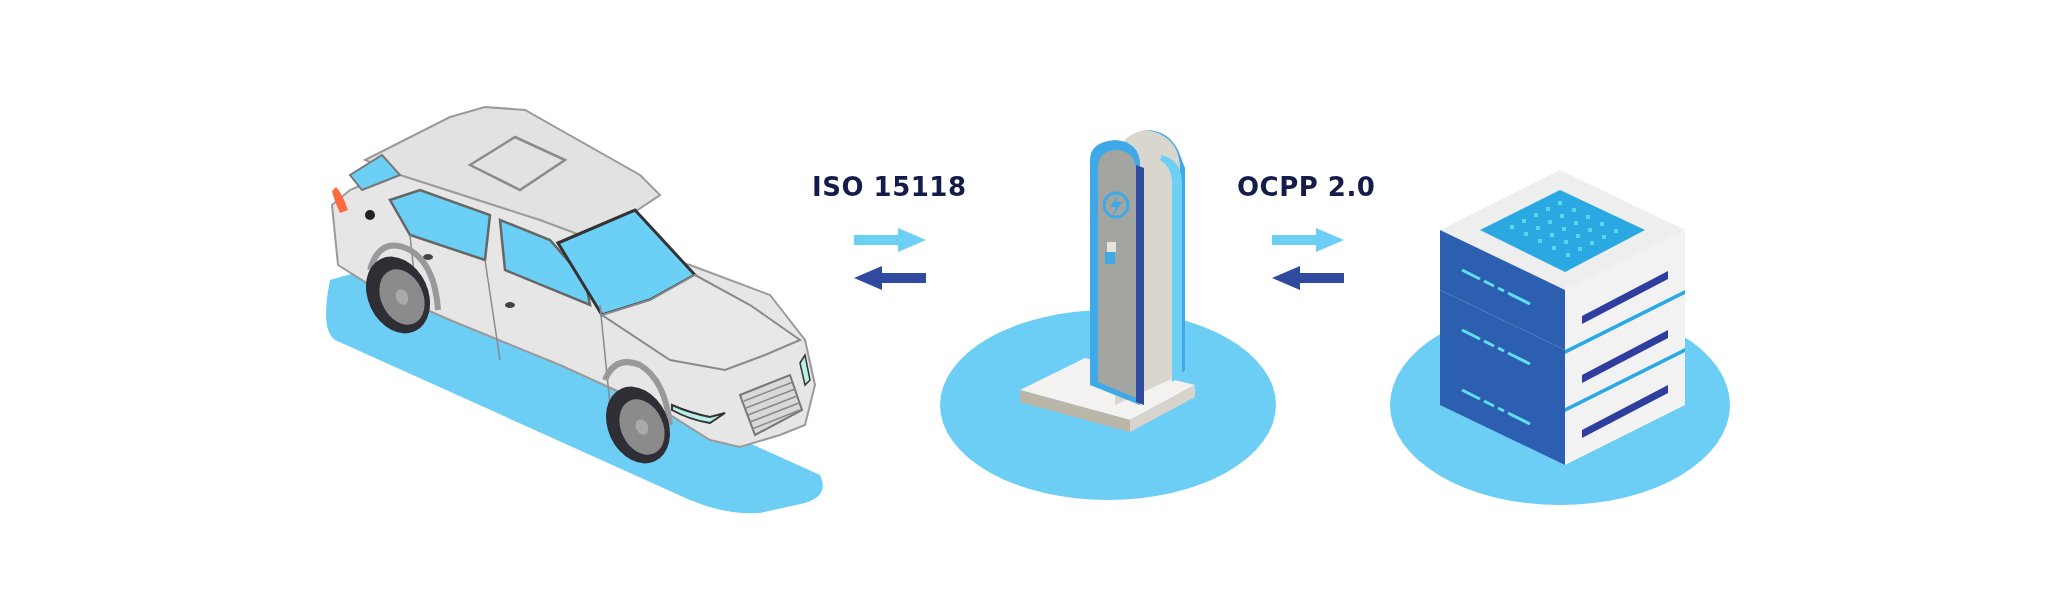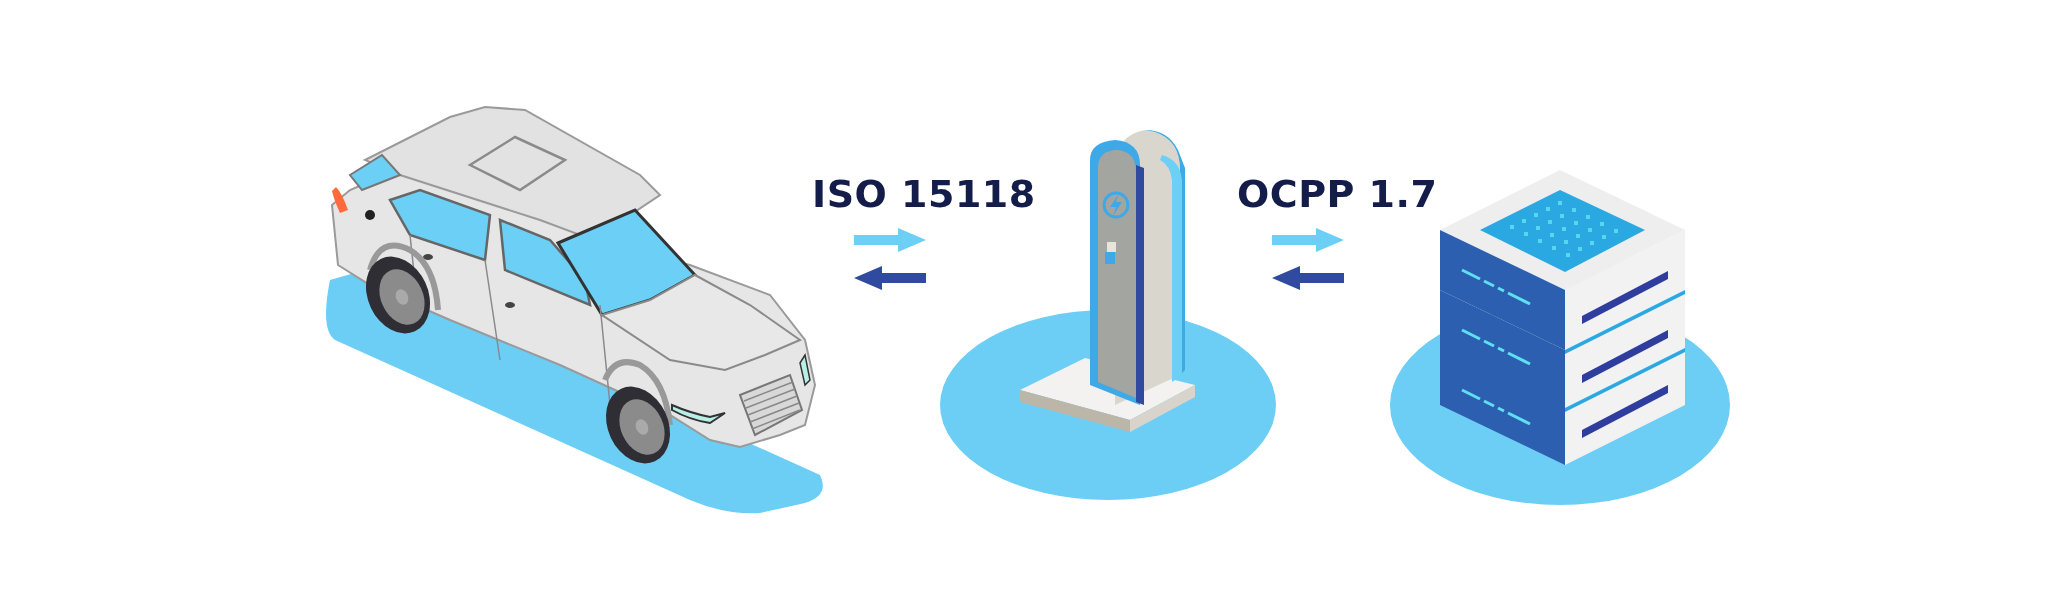--- a/index.html
+++ b/index.html
@@ -3,21 +3,21 @@
   <meta charset="utf-8">
   <style>
     * { margin: 0; padding: 0; box-sizing: border-box; }
     html, body { width: 2048px; height: 601px; background: #ffffff; overflow: hidden; }
     body { position: relative; font-family: "Open Sans", "DejaVu Sans", "Liberation Sans", sans-serif; }
     .abs { position: absolute; }
     .label {
       position: absolute;
       font-family: "DejaVu Sans", "Liberation Sans", sans-serif;
       font-weight: bold;
-      font-size: 38px;
+      font-size: 26px;
       color: #141c4a;
       letter-spacing: 0.5px;
       white-space: nowrap;
     }
     svg { position: absolute; overflow: visible; }
   </style>
 </head>
 <body>
 
 <svg class="abs" style="left:310px;top:95px;" width="540" height="420" viewBox="0 0 540 420">
@@ -103,21 +103,21 @@
     <circle cx="176" cy="85" r="12" fill="none" stroke="#3fa9e8" stroke-width="3"></circle>
     <polygon points="178,75 170,87 176,87 173,96 182,82 176,82" fill="#3fa9e8"></polygon>
   </g>
 
   <g>
     <rect x="167" y="122" width="9" height="10" fill="#e8e4dc"></rect>
     <rect x="165" y="132" width="10" height="12" fill="#3fa9e8"></rect>
   </g>
 </svg>
 
-<div class="label" style="left:1237px;top:172px;">OCPP 1.7</div>
+<div class="label" style="left:1237px;top:172px;">OCPP 2.0</div>
 <svg style="left:1272px;top:228px;" width="72" height="24" viewBox="0 0 72 24">
   <polygon points="0,7 44,7 44,0 72,12 44,24 44,17 0,17" fill="#6ccff6"></polygon>
 </svg>
 <svg style="left:1272px;top:266px;" width="72" height="24" viewBox="0 0 72 24">
   <polygon points="72,7 28,7 28,0 0,12 28,24 28,17 72,17" fill="#2f4a9e"></polygon>
 </svg>
 
 <svg style="left:1390px;top:140px;" width="350" height="370" viewBox="0 0 350 370">
   <ellipse cx="170" cy="265" rx="170" ry="100" fill="#6ccef5"></ellipse>
 

